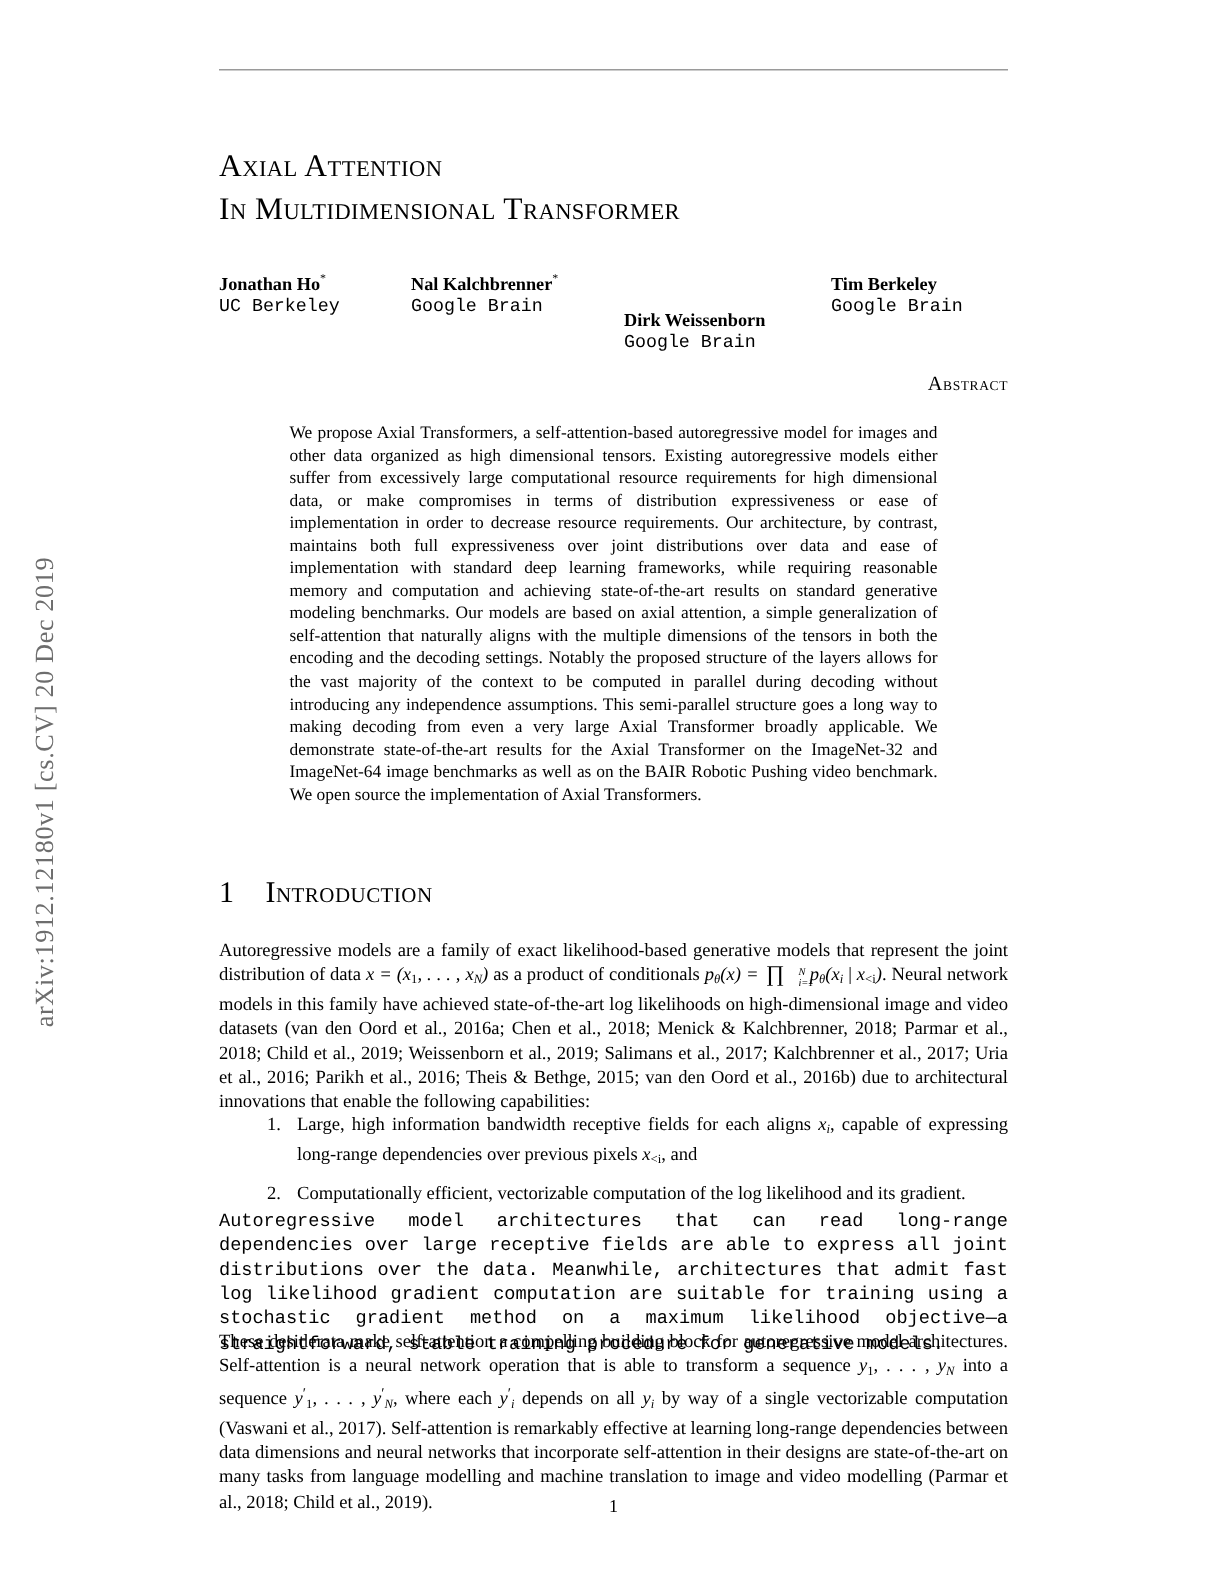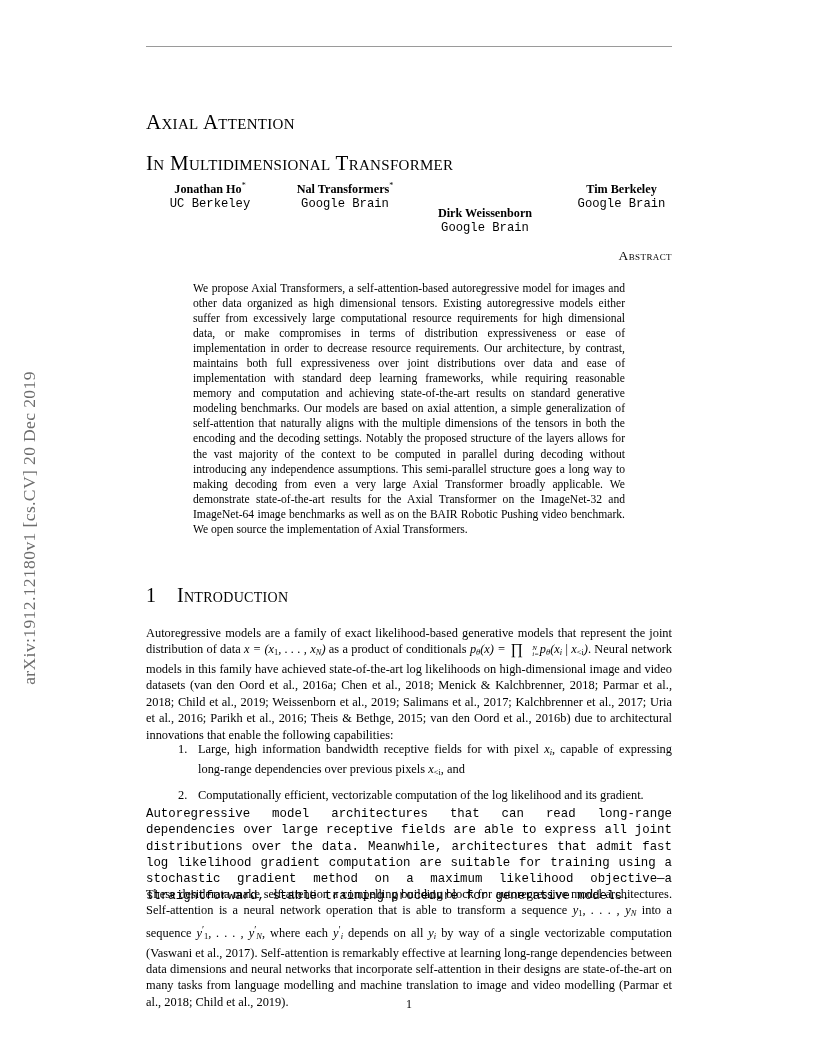--- a/index.html
+++ b/index.html
@@ -61,35 +61,33 @@
     top: 96px;
     left: 0;
     width: 526px;
   }
   .title-line {
     font-size: 21px;
     line-height: 29px;
     font-variant: small-caps;
     letter-spacing: 0.3px;
     white-space: nowrap;
-    margin-top: 12px;
   }
 
   
   .authors {
     position: absolute;
     top: 178px;
     left: 0;
     width: 540px;
     display: flex;
   }
   .author-col {
     width: 135px;
     flex: 0 0 135px;
-    text-align: center;
   }
   .author-col.c0 { width: 128px; flex: 0 0 128px; }
   .author-col.c1 { width: 142px; flex: 0 0 142px; }
   .author-col.c2 { width: 138px; flex: 0 0 138px; margin-top: 24px; }
   .author-name {
     font-size: 12.2px;
     font-weight: bold;
     line-height: 15px;
     white-space: nowrap;
   }
@@ -245,21 +243,21 @@
     <div class="title-line">Axial Attention</div>
     <div class="title-line">In Multidimensional Transformer</div>
   </div>
 
   <div class="authors">
     <div class="author-col c0">
       <div class="author-name"><span>Jonathan Ho</span><sup>*</sup></div>
       <div class="author-affil">UC Berkeley</div>
     </div>
     <div class="author-col c1">
-      <div class="author-name"><span>Nal Transformers</span><sup>*</sup></div>
+      <div class="author-name"><span>Nal Kalchbrenner</span><sup>*</sup></div>
       <div class="author-affil">Google Brain</div>
     </div>
     <div class="author-col c2">
       <div class="author-name"><span>Dirk Weissenborn</span><sup></sup></div>
       <div class="author-affil">Google Brain</div>
     </div>
     <div class="author-col">
       <div class="author-name"><span>Tim Berkeley</span><sup></sup></div>
       <div class="author-affil">Google Brain</div>
     </div>
@@ -269,21 +267,21 @@
   <div class="abstract-body">We propose Axial Transformers, a self-attention-based autoregressive model for images and other data organized as high dimensional tensors. Existing autoregressive models either suffer from excessively large computational resource requirements for high dimensional data, or make compromises in terms of distribution expressiveness or ease of implementation in order to decrease resource requirements. Our architecture, by contrast, maintains both full expressiveness over joint distributions over data and ease of implementation with standard deep learning frameworks, while requiring reasonable memory and computation and achieving state-of-the-art results on standard generative modeling benchmarks. Our models are based on axial attention, a simple generalization of self-attention that naturally aligns with the multiple dimensions of the tensors in both the encoding and the decoding settings. Notably the proposed structure of the layers allows for the vast majority of the context to be computed in parallel during decoding without introducing any independence assumptions. This semi-parallel structure goes a long way to making decoding from even a very large Axial Transformer broadly applicable. We demonstrate state-of-the-art results for the Axial Transformer on the ImageNet-32 and ImageNet-64 image benchmarks as well as on the BAIR Robotic Pushing video benchmark. We open source the implementation of Axial Transformers.</div>
 
   <div class="section-heading">
     <span class="num">1</span><span>Introduction</span>
   </div>
 
   <div class="body-text" id="para-1"><span>Autoregressive models are a family of exact likelihood-based generative models that represent the joint distribution of data </span><span class="m">x</span><span class="m up"> = (</span><span class="m">x<span class="sub up">1</span></span><span class="m up">, . . . , </span><span class="m">x<span class="sub">N</span></span><span class="m up">)</span><span> as a product of conditionals </span><span class="m">p<span class="sub">θ</span>(x)</span><span class="m up"> = </span><span class="prod"><span class="glyph">∏</span><span class="lim-top">N</span><span class="lim-bot">i=1</span></span><span class="m">p<span class="sub">θ</span>(x<span class="sub">i</span> <span class="up">|</span> x<span class="sub up">&lt;i</span>)</span><span>. Neural network models in this family have achieved state-of-the-art log likelihoods on high-dimensional image and video datasets (van den Oord et al., 2016a; Chen et al., 2018; Menick &amp; Kalchbrenner, 2018; Parmar et al., 2018; Child et al., 2019; Weissenborn et al., 2019; Salimans et al., 2017; Kalchbrenner et al., 2017; Uria et al., 2016; Parikh et al., 2016; Theis &amp; Bethge, 2015; van den Oord et al., 2016b) due to architectural innovations that enable the following capabilities:</span></div>
 
   <div class="numlist">
     <div class="numlist-item">
-      <span class="marker">1.</span><span>Large, high information bandwidth receptive fields for with pixel </span><span class="m">x<span class="sub">i</span></span><span>, capable of expressing long-range dependencies over previous pixels </span><span class="m">x<span class="sub up">&lt;i</span></span><span>, and</span>
+      <span class="marker">1.</span><span>Large, high information bandwidth receptive fields for each aligns </span><span class="m">x<span class="sub">i</span></span><span>, capable of expressing long-range dependencies over previous pixels </span><span class="m">x<span class="sub up">&lt;i</span></span><span>, and</span>
     </div>
     <div class="numlist-item">
       <span class="marker">2.</span><span>Computationally efficient, vectorizable computation of the log likelihood and its gradient.</span>
     </div>
   </div>
 
   <div class="body-text" id="para-2">Autoregressive model architectures that can read long-range dependencies over large receptive fields are able to express all joint distributions over the data. Meanwhile, architectures that admit fast log likelihood gradient computation are suitable for training using a stochastic gradient method on a maximum likelihood objective—a straightforward, stable training procedure for generative models.</div>
 
   <div class="body-text" id="para-3"><span>These desiderata make self-attention a compelling building block for autoregressive model architectures. Self-attention is a neural network operation that is able to transform a sequence </span><span class="m">y<span class="sub up">1</span></span><span class="m up">, . . . , </span><span class="m">y<span class="sub">N</span></span><span> into a sequence </span><span class="m">y<span class="sup-prime">′</span><span class="sub up">1</span></span><span class="m up">, . . . , </span><span class="m">y<span class="sup-prime">′</span><span class="sub">N</span></span><span>, where each </span><span class="m">y<span class="sup-prime">′</span><span class="sub">i</span></span><span> depends on all </span><span class="m">y<span class="sub">i</span></span><span> by way of a single vectorizable computation (Vaswani et al., 2017). Self-attention is remarkably effective at learning long-range dependencies between data dimensions and neural networks that incorporate self-attention in their designs are state-of-the-art on many tasks from language modelling and machine translation to image and video modelling (Parmar et al., 2018; Child et al., 2019).</span></div>
 

